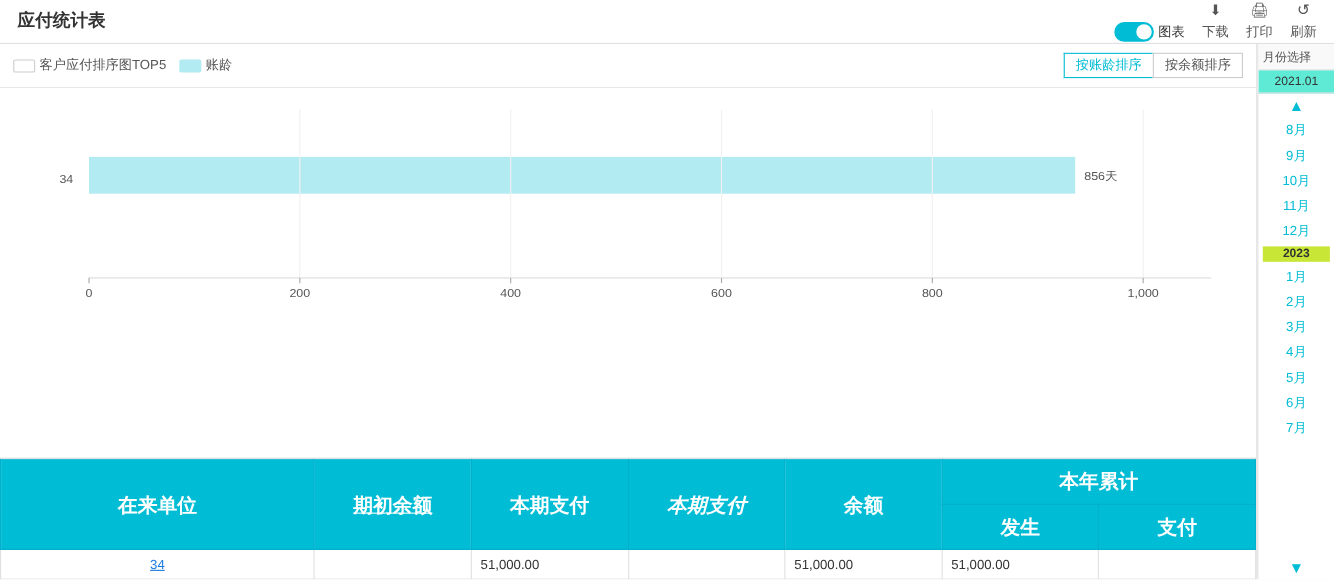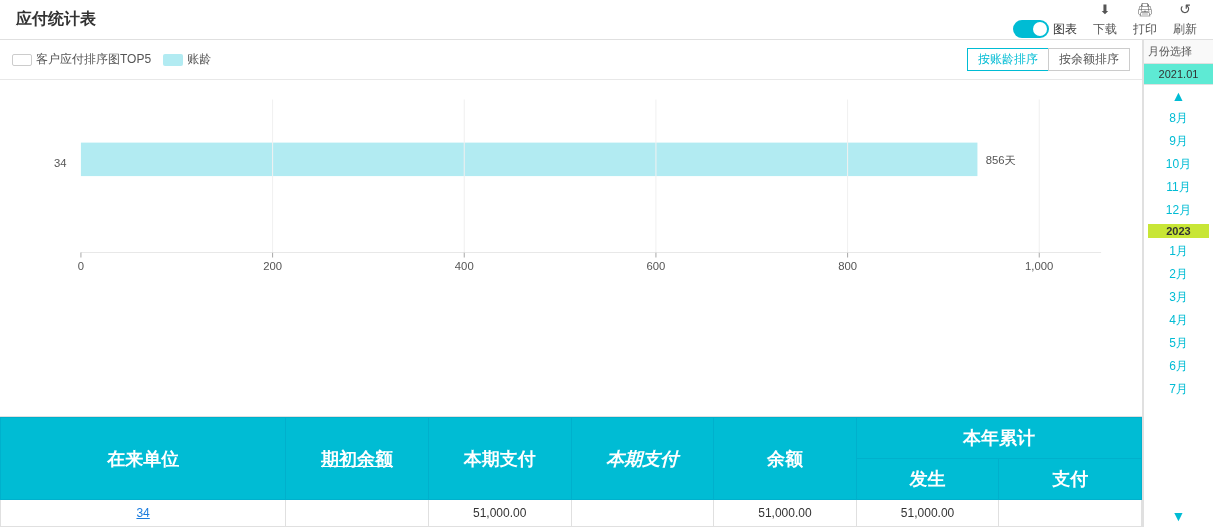--- a/index.html
+++ b/index.html
@@ -32,21 +32,21 @@
     .legend-color { width: 20px; height: 12px; border-radius: 2px; }
     .sort-buttons { display: flex; gap: 0; }
     .sort-btn { padding: 2px 10px; border: 1px solid #ccc; cursor: pointer; font-size: 12px; color: #555; background: #fff; }
     .sort-btn:first-child { border-right: none; }
     .sort-btn.active { color: #00bcd4; border-color: #00bcd4; }
 
     
     .chart-canvas { flex: 1; position: relative; padding: 10px 10px 30px 50px; }
     .data-table { width: 100%; border-collapse: collapse; }
     .data-table th { background: #00bcd4; color: #fff; padding: 8px 6px; text-align: center; font-size: 18px; border: 1px solid #00b0cc; white-space: nowrap; }
-    .data-table td { padding: 6px 8px; border: 1px solid #e0e0e0; font-size: 12px; text-align: center; }
+    .data-table td { padding: 6px 8px; border: 1px solid #e0e0e0; font-size: 12px; text-align: left; }
     .data-table td:first-child { text-align: center; }
     .data-table td a { color: #1a7bde; text-decoration: underline; cursor: pointer; }
     .table-container { overflow: auto; }
 
     
     .right-sidebar { width: 70px; border-left: 1px solid #e0e0e0; display: flex; flex-direction: column; background: #fff; overflow: hidden; }
     .sidebar-header { padding: 4px 4px; font-size: 11px; color: #555; border-bottom: 1px solid #e0e0e0; background: #f9f9f9; }
     .sidebar-date { padding: 4px; font-size: 11px; color: #333; text-align: center; background: #5eead4; border-bottom: 1px solid #e0e0e0; }
     .sidebar-scroll { flex: 1; overflow: hidden; display: flex; flex-direction: column; align-items: center; }
     .scroll-up, .scroll-down { width: 100%; display: flex; justify-content: center; padding: 3px 0; cursor: pointer; color: #00bcd4; font-size: 14px; }

